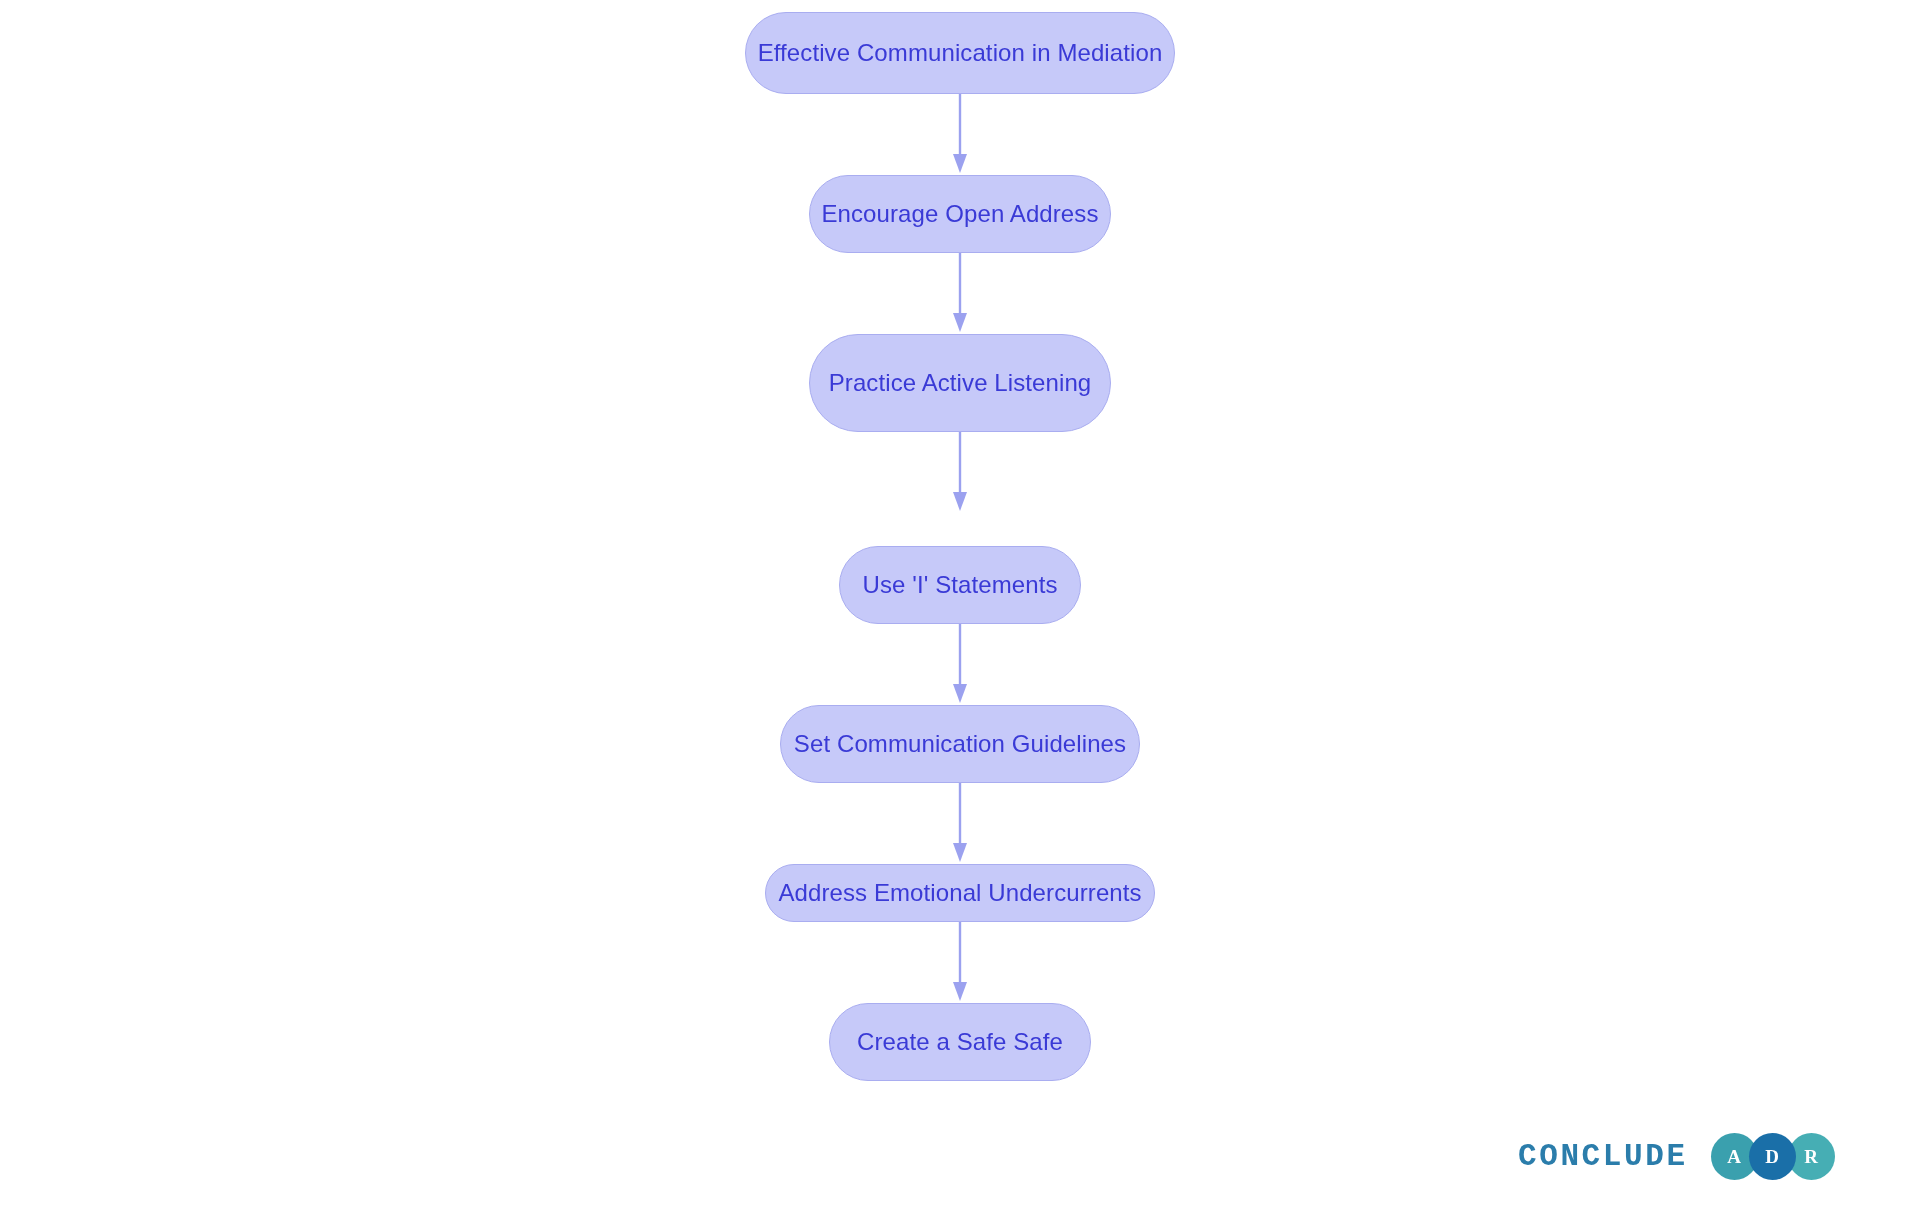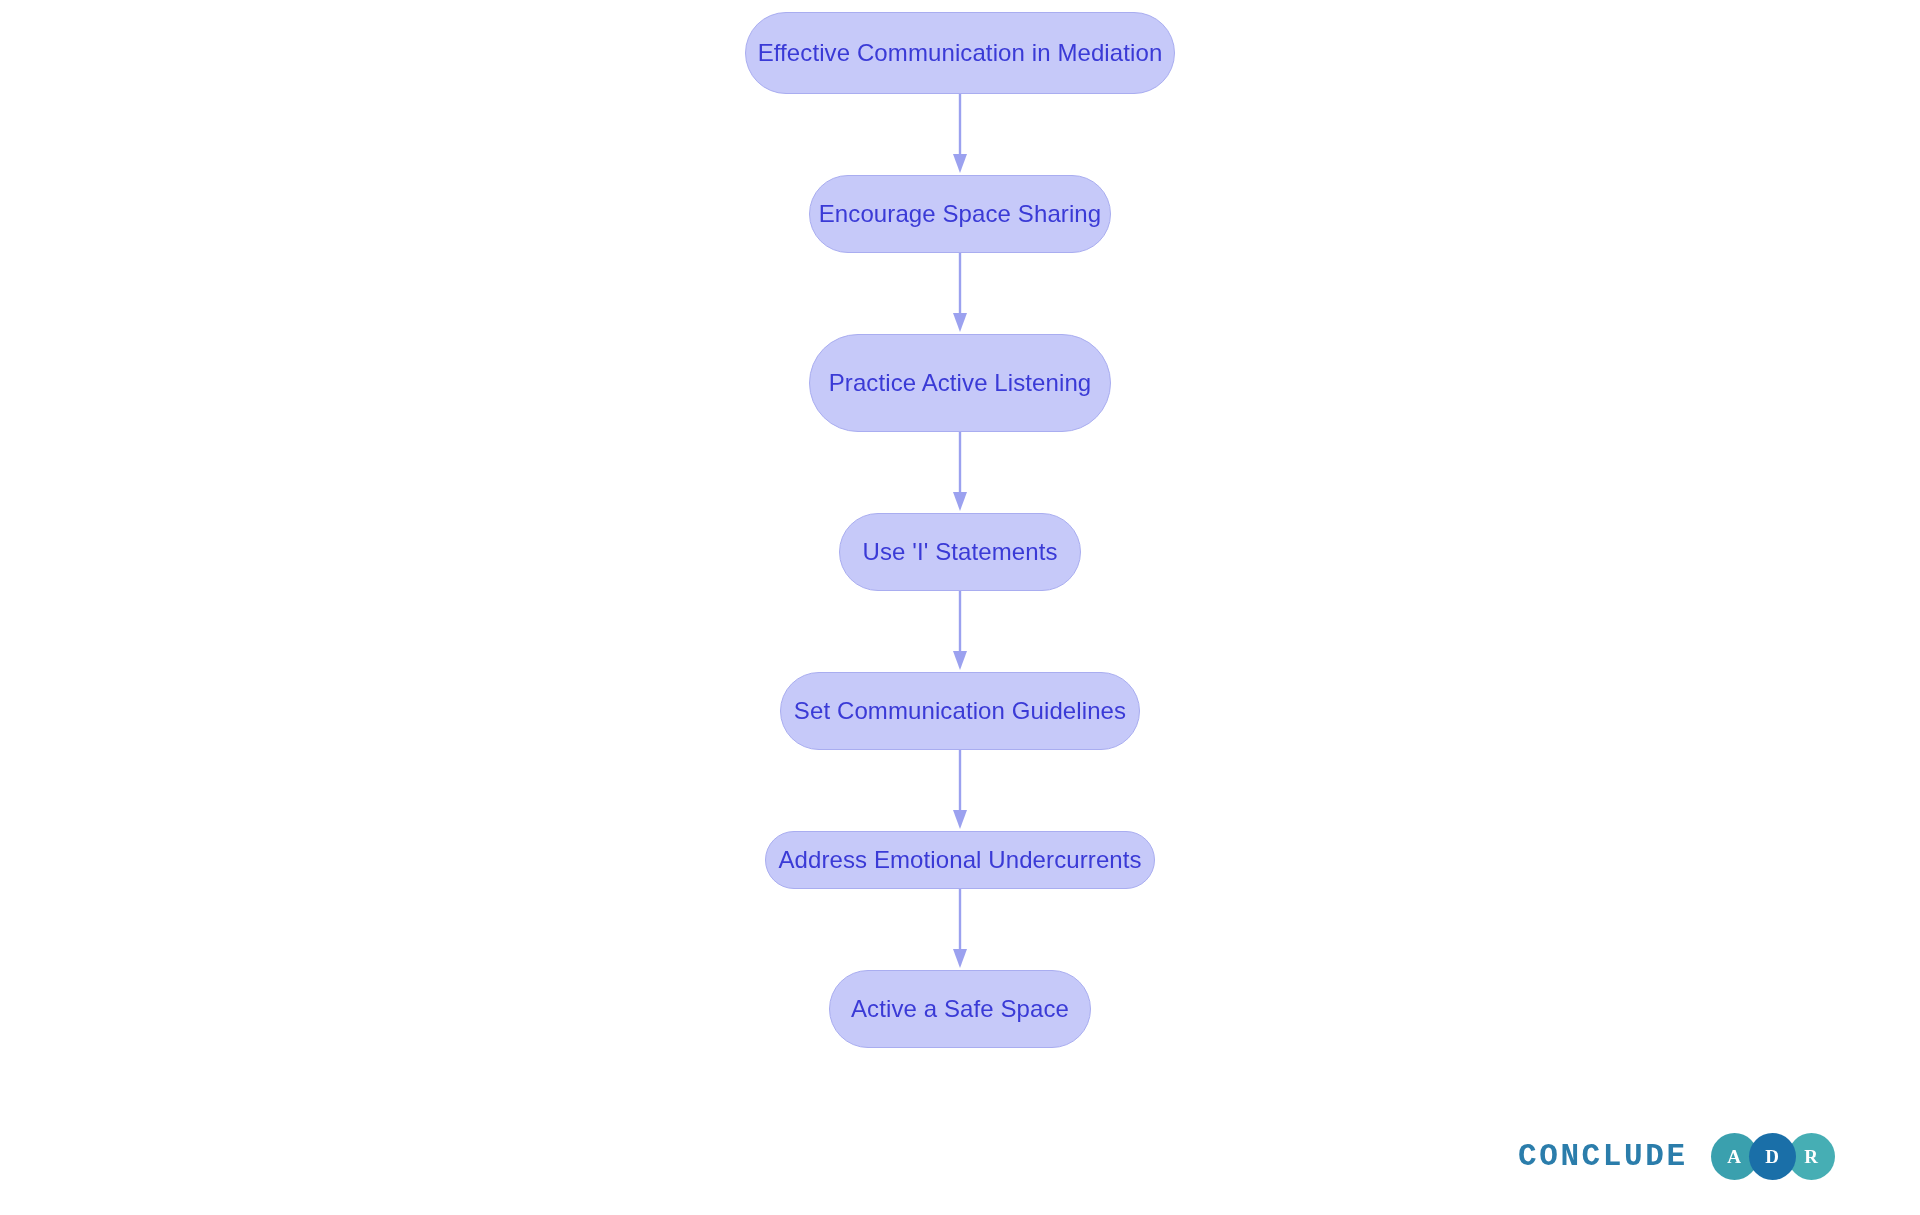--- a/index.html
+++ b/index.html
@@ -114,21 +114,21 @@
 
   <div class="connector">
     <svg width="20" height="81" viewBox="0 0 20 81" aria-hidden="true">
       <line x1="10" y1="0" x2="10" y2="62" stroke="#9ba1ef" stroke-width="2.4"></line>
       <polygon points="3,60 17,60 10,79" fill="#9ba1ef"></polygon>
     </svg>
   </div>
 
   <div class="node-row">
     <div class="node" style="width:302px;height:78px;">
-      <span>Encourage Space Sharing</span>
+      <span>Encourage Open Address</span>
     </div>
   </div>
 
   <div class="connector">
     <svg width="20" height="81" viewBox="0 0 20 81" aria-hidden="true">
       <line x1="10" y1="0" x2="10" y2="62" stroke="#9ba1ef" stroke-width="2.4"></line>
       <polygon points="3,60 17,60 10,79" fill="#9ba1ef"></polygon>
     </svg>
   </div>
 
@@ -139,21 +139,21 @@
   </div>
 
   <div class="connector">
     <svg width="20" height="81" viewBox="0 0 20 81" aria-hidden="true">
       <line x1="10" y1="0" x2="10" y2="62" stroke="#9ba1ef" stroke-width="2.4"></line>
       <polygon points="3,60 17,60 10,79" fill="#9ba1ef"></polygon>
     </svg>
   </div>
 
   <div class="node-row">
-    <div class="node" style="width:242px;height:78px;">
+    <div class="node" style="width:242px;height:78px;margin-top:33px;">
       <span>Use 'I' Statements</span>
     </div>
   </div>
 
   <div class="connector">
     <svg width="20" height="81" viewBox="0 0 20 81" aria-hidden="true">
       <line x1="10" y1="0" x2="10" y2="62" stroke="#9ba1ef" stroke-width="2.4"></line>
       <polygon points="3,60 17,60 10,79" fill="#9ba1ef"></polygon>
     </svg>
   </div>
@@ -179,21 +179,21 @@
 
   <div class="connector">
     <svg width="20" height="81" viewBox="0 0 20 81" aria-hidden="true">
       <line x1="10" y1="0" x2="10" y2="62" stroke="#9ba1ef" stroke-width="2.4"></line>
       <polygon points="3,60 17,60 10,79" fill="#9ba1ef"></polygon>
     </svg>
   </div>
 
   <div class="node-row">
     <div class="node" style="width:262px;height:78px;">
-      <span>Active a Safe Space</span>
+      <span>Create a Safe Safe</span>
     </div>
   </div>
 
 </div>
 
 <div id="logo" style="left:1518px; top:1133px;">
   <span class="logo-word">CONCLUDE</span>
   <span class="logo-circles">
     <span class="logo-circle c-a">
       <span>A</span>

